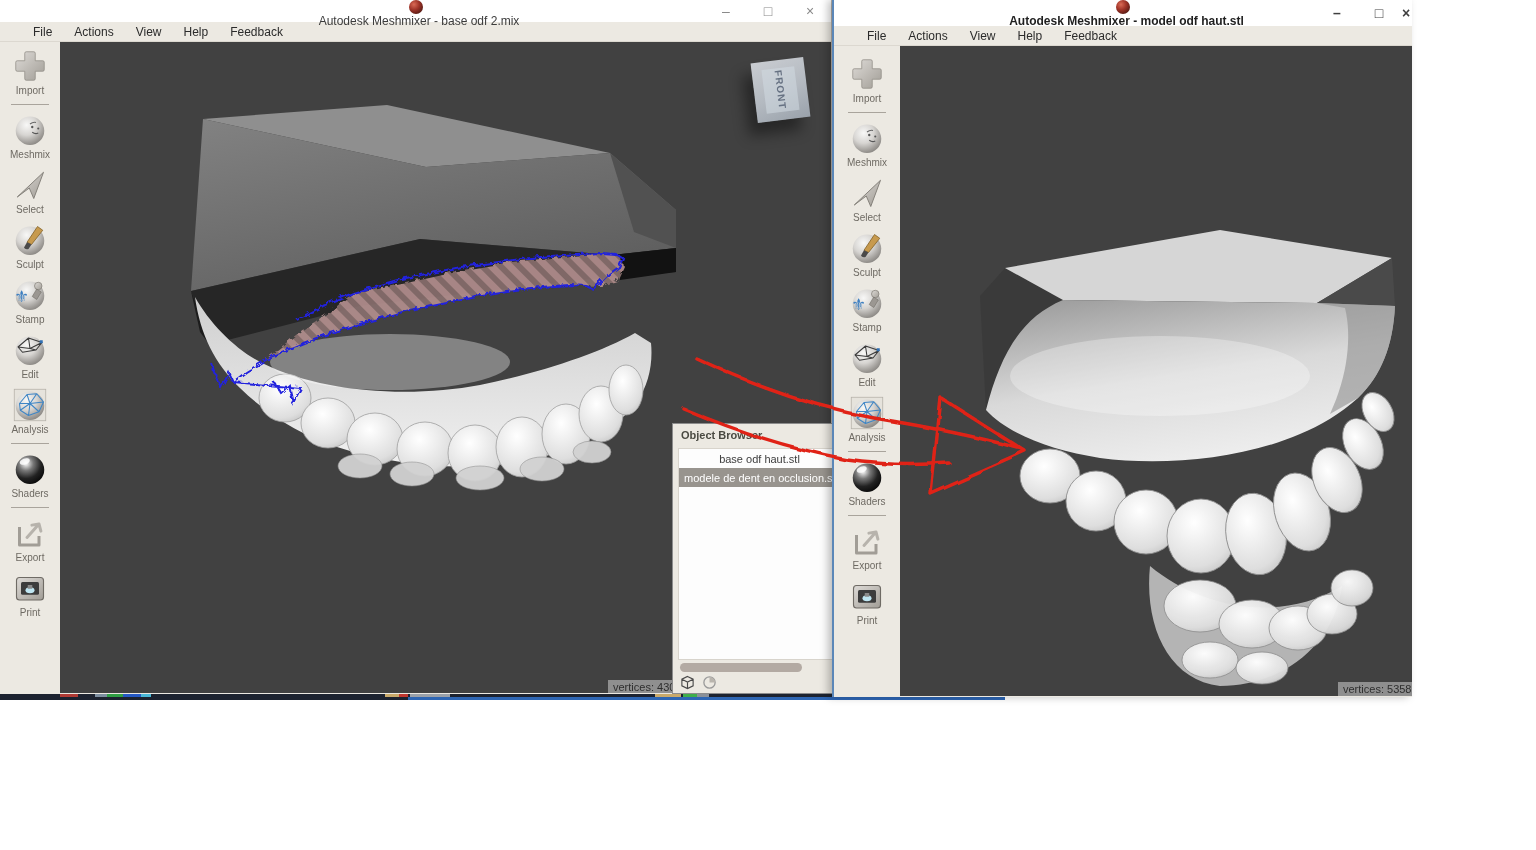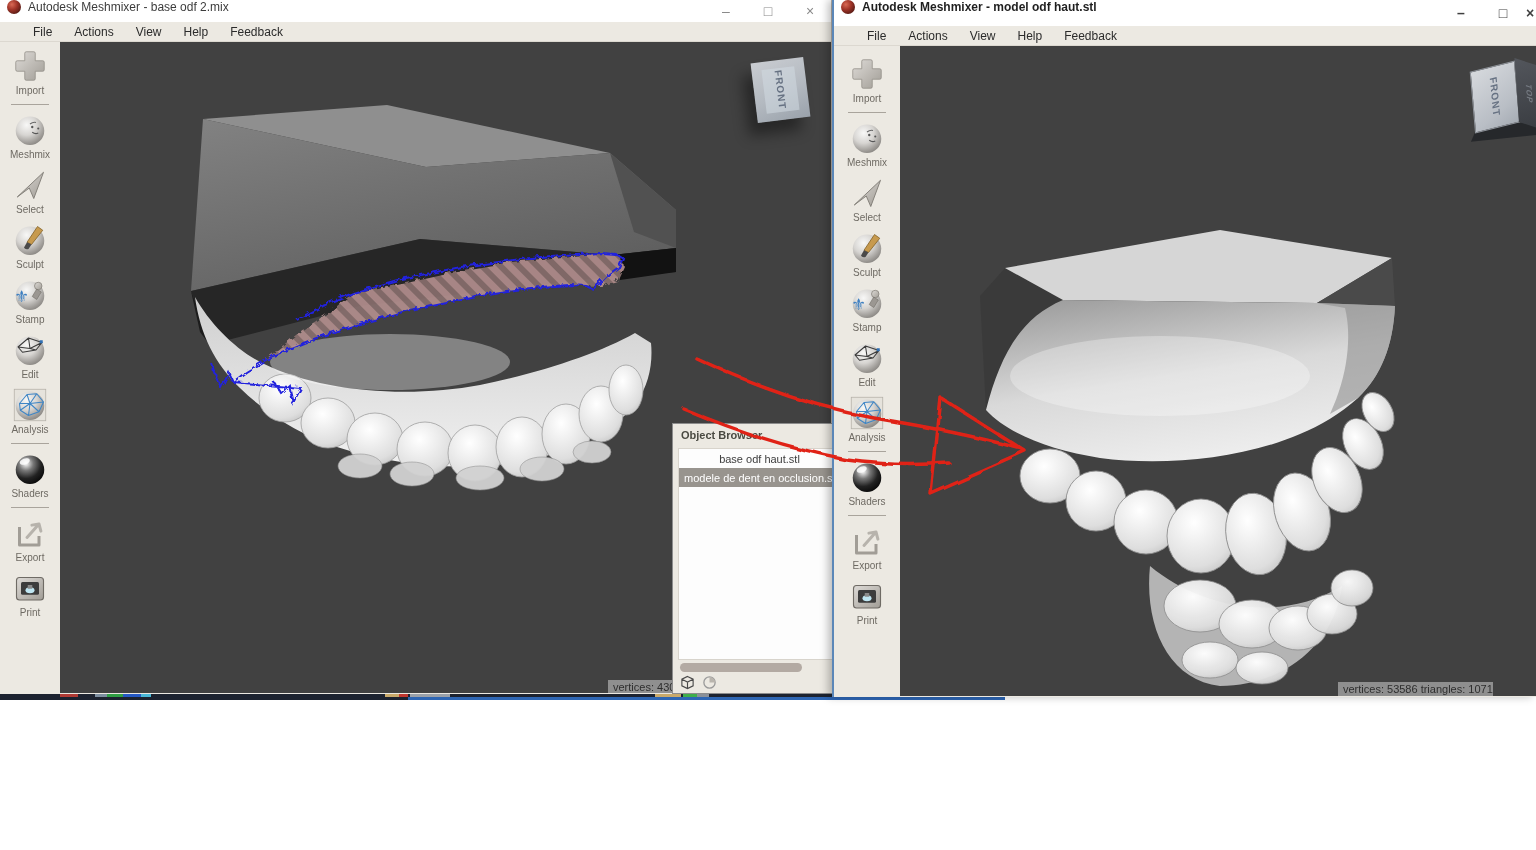--- a/index.html
+++ b/index.html
@@ -8,23 +8,23 @@
   #stage { position:relative; width:1536px; height:850px; background:#ffffff; overflow:hidden; }
 
   
   .bg-strip { position:absolute; left:0; top:694px; width:1005px; height:6px; background:#1d2330; z-index:0; }
   .bg-strip .blue-line { position:absolute; left:408px; top:3px; width:597px; height:3px; background:#2e66b4; }
   .bg-strip .chip { position:absolute; top:0; height:3px; }
 
   
   .mm-window { position:absolute; top:0; background:#ece9e2; }
   #win-left  { left:0;   width:832px; height:694px; z-index:1; border-right:1px solid #b9b5ae; }
-  #win-right { left:832px; width:704px; height:697px; z-index:3; border-left:2px solid #5b87b8; box-shadow:-4px 0 8px rgba(0,0,0,.25); }
-
-  .titlebar { position:relative; background:#ffffff; display:flex; padding-left:7px; }
+  #win-right { left:832px; width:580px; height:697px; z-index:3; border-left:2px solid #5b87b8; box-shadow:-4px 0 8px rgba(0,0,0,.25); }
+
+  .titlebar { position:relative; background:#ffffff; display:flex; align-items:center; padding-left:7px;flex-direction:column; }
   #win-left  .titlebar { height:22px; }
   #win-right .titlebar { height:26px; }
   .app-icon { width:14px; height:14px; border-radius:50%; margin-right:7px; flex:0 0 auto;
       background:radial-gradient(circle at 35% 32%, #d96a55 0%, #a03428 40%, #5d1d16 75%, #3a120d 100%); }
   .title-text { font-size:12px; color:#3c3c3c; white-space:nowrap; }
   #win-right .title-text { color:#1f1f1f; font-weight:bold; }
   .win-controls { position:absolute; right:0; top:0; height:100%; display:flex; align-items:center; }
   .win-btn { width:42px; text-align:center; font-size:14px; color:#8a8a8a; cursor:default; line-height:1; }
   #win-right .win-btn { color:#3f3f3f; font-weight:bold; }
 

